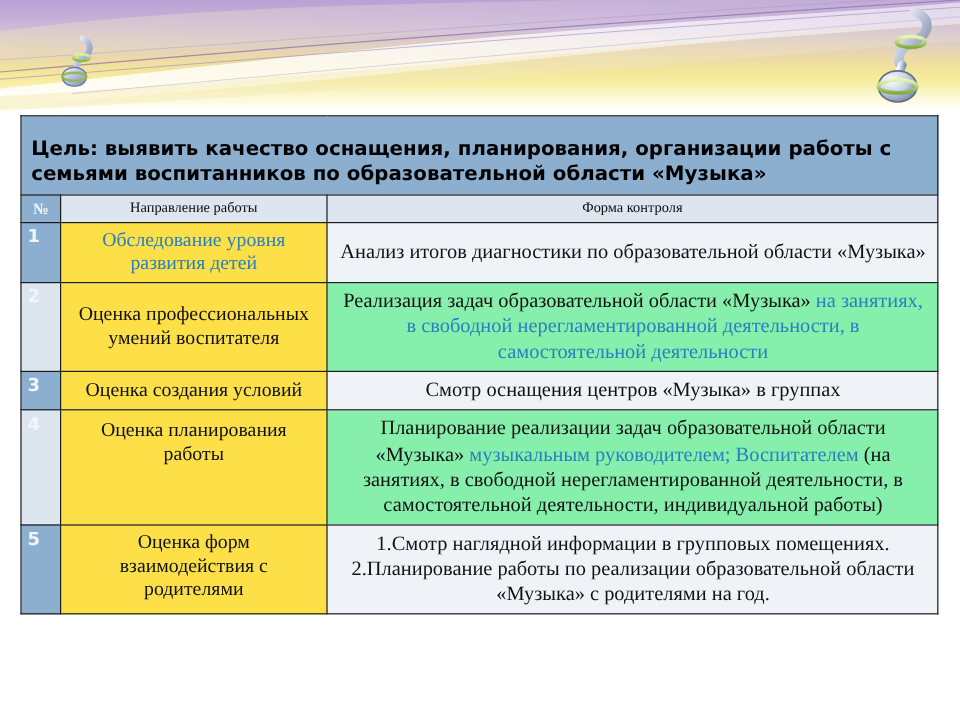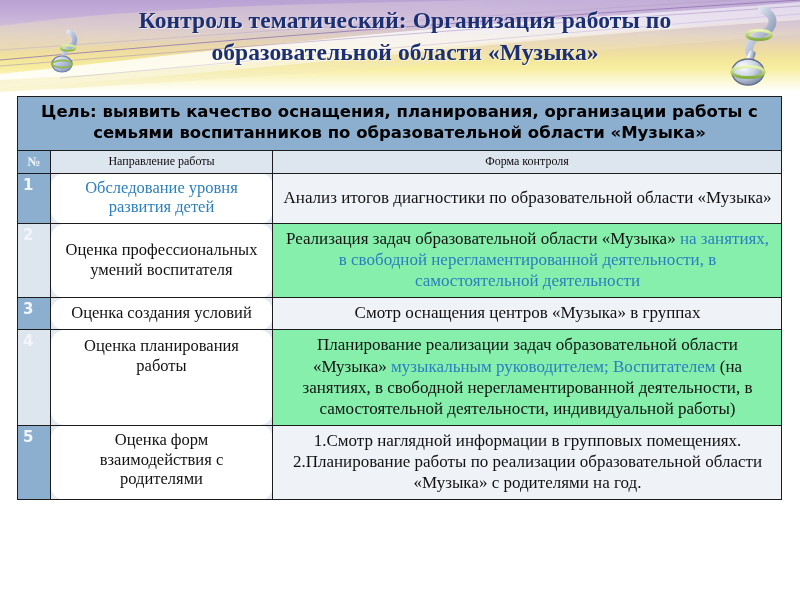--- a/index.html
+++ b/index.html
@@ -87,22 +87,21 @@
   }
 
   
   .goal-cell {
     background: #8cafd0;
     color: #000000;
     font-family: "DejaVu Sans", "Liberation Sans", sans-serif;
     font-weight: bold;
     font-size: 16.5px;
     line-height: 1.26;
-    text-align: center;
-    padding: 5px 8px 6px 8px;
+    padding: 17px 8px 6px 8px;
   }
 
   
   .hdr {
     background: #dde5ef;
     font-size: 12px;
     text-align: center;
     padding: 3px 4px;
     font-weight: normal;
     color: #0d0d0d;
@@ -129,22 +128,21 @@
   .num-cell.dark { background: #8cafd0; }
 
   
   .dir-cell {
     width: 220px;
     text-align: center;
     font-size: 16.5px;
     line-height: 1.2;
     padding: 4px 8px 6px 8px;
     color: #111111;
-    background: #ffffff;
-    border-radius: 14px;
+    background: #fde047;
   }
 
   
   .form-cell {
     text-align: center;
     font-size: 17px;
     line-height: 1.24;
     padding: 4px 6px 6px 7px;
     color: #111111;
     background: #eff3f8;
@@ -290,18 +288,14 @@
           <td class="num-cell dark">5</td>
           <td class="dir-cell" style="vertical-align:top; ">Оценка форм взаимодействия с родителями</td>
           <td class="form-cell" style="vertical-align:top;">
             <span>1.Смотр наглядной информации в групповых помещениях. 2.Планирование работы по реализации образовательной области «Музыка» с родителями на год.</span>
           </td>
         </tr>
       </tbody>
     </table>
   </div>
 
-  <div id="title">
-    <div>Контроль тематический: Организация работы по</div>
-    <div>образовательной области «Музыка»</div>
-  </div>
 
 </div>
 
 </body></html>

